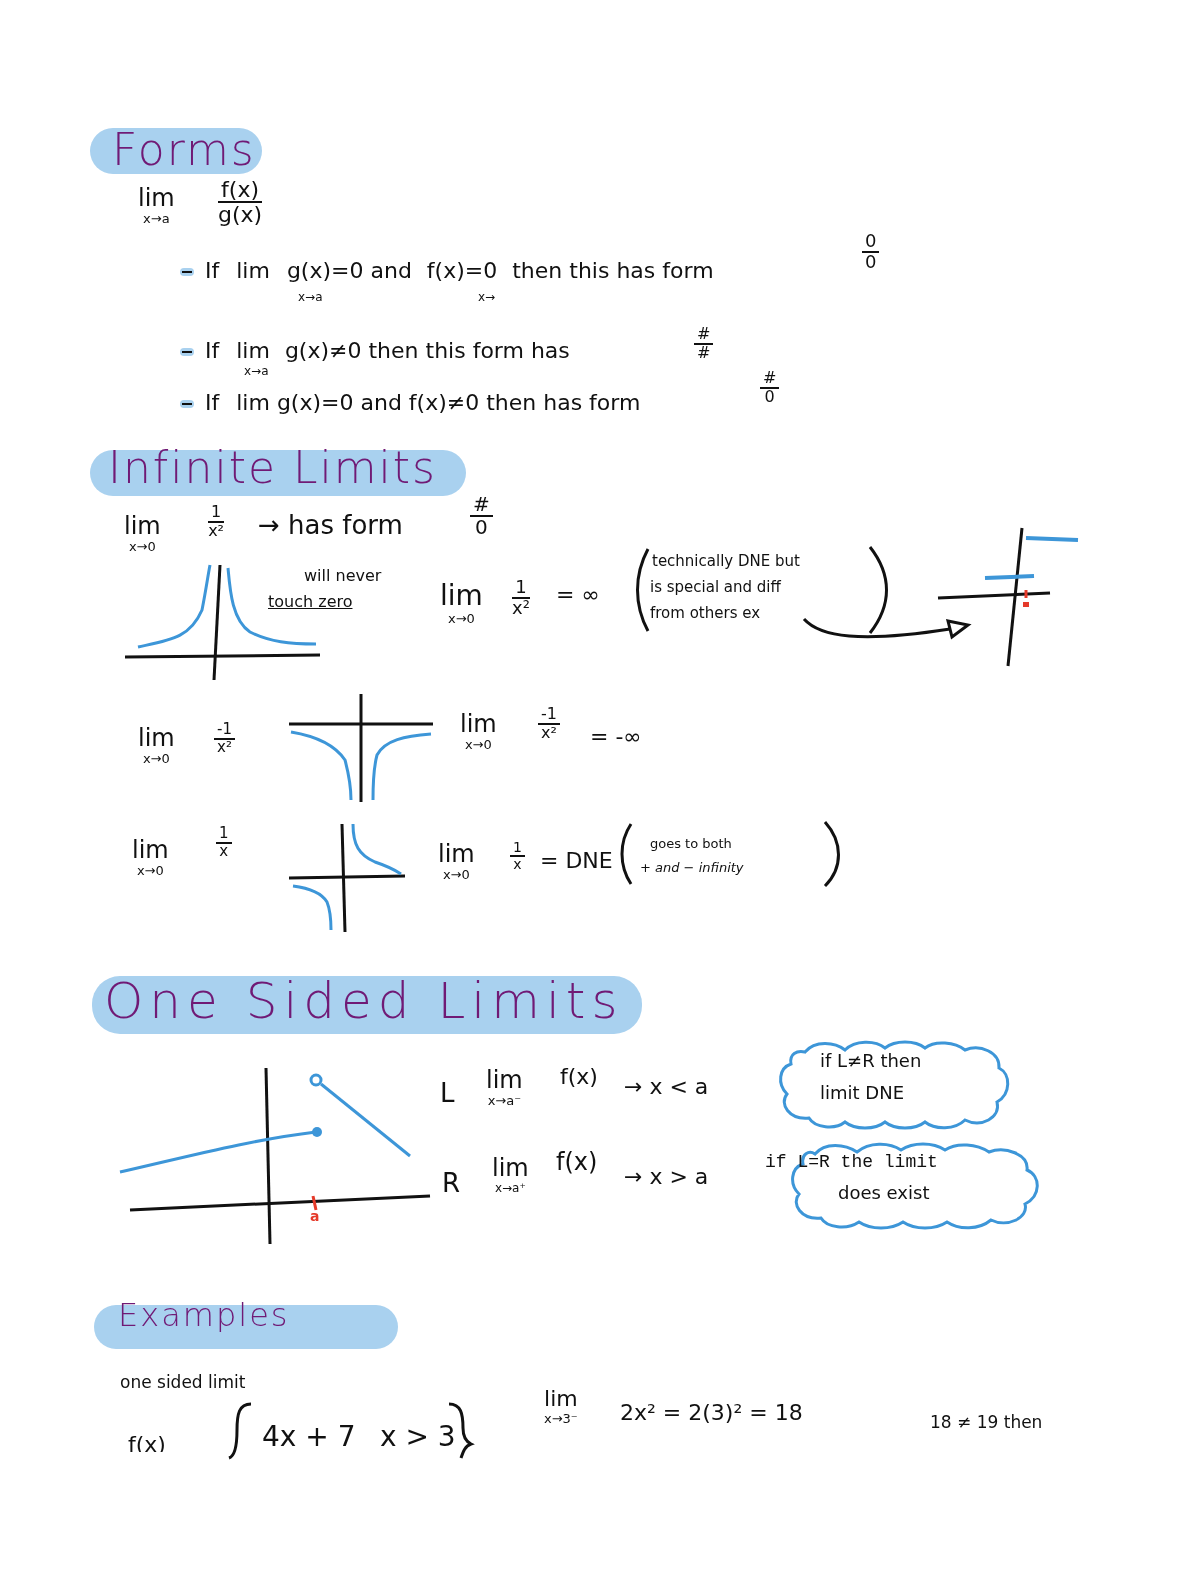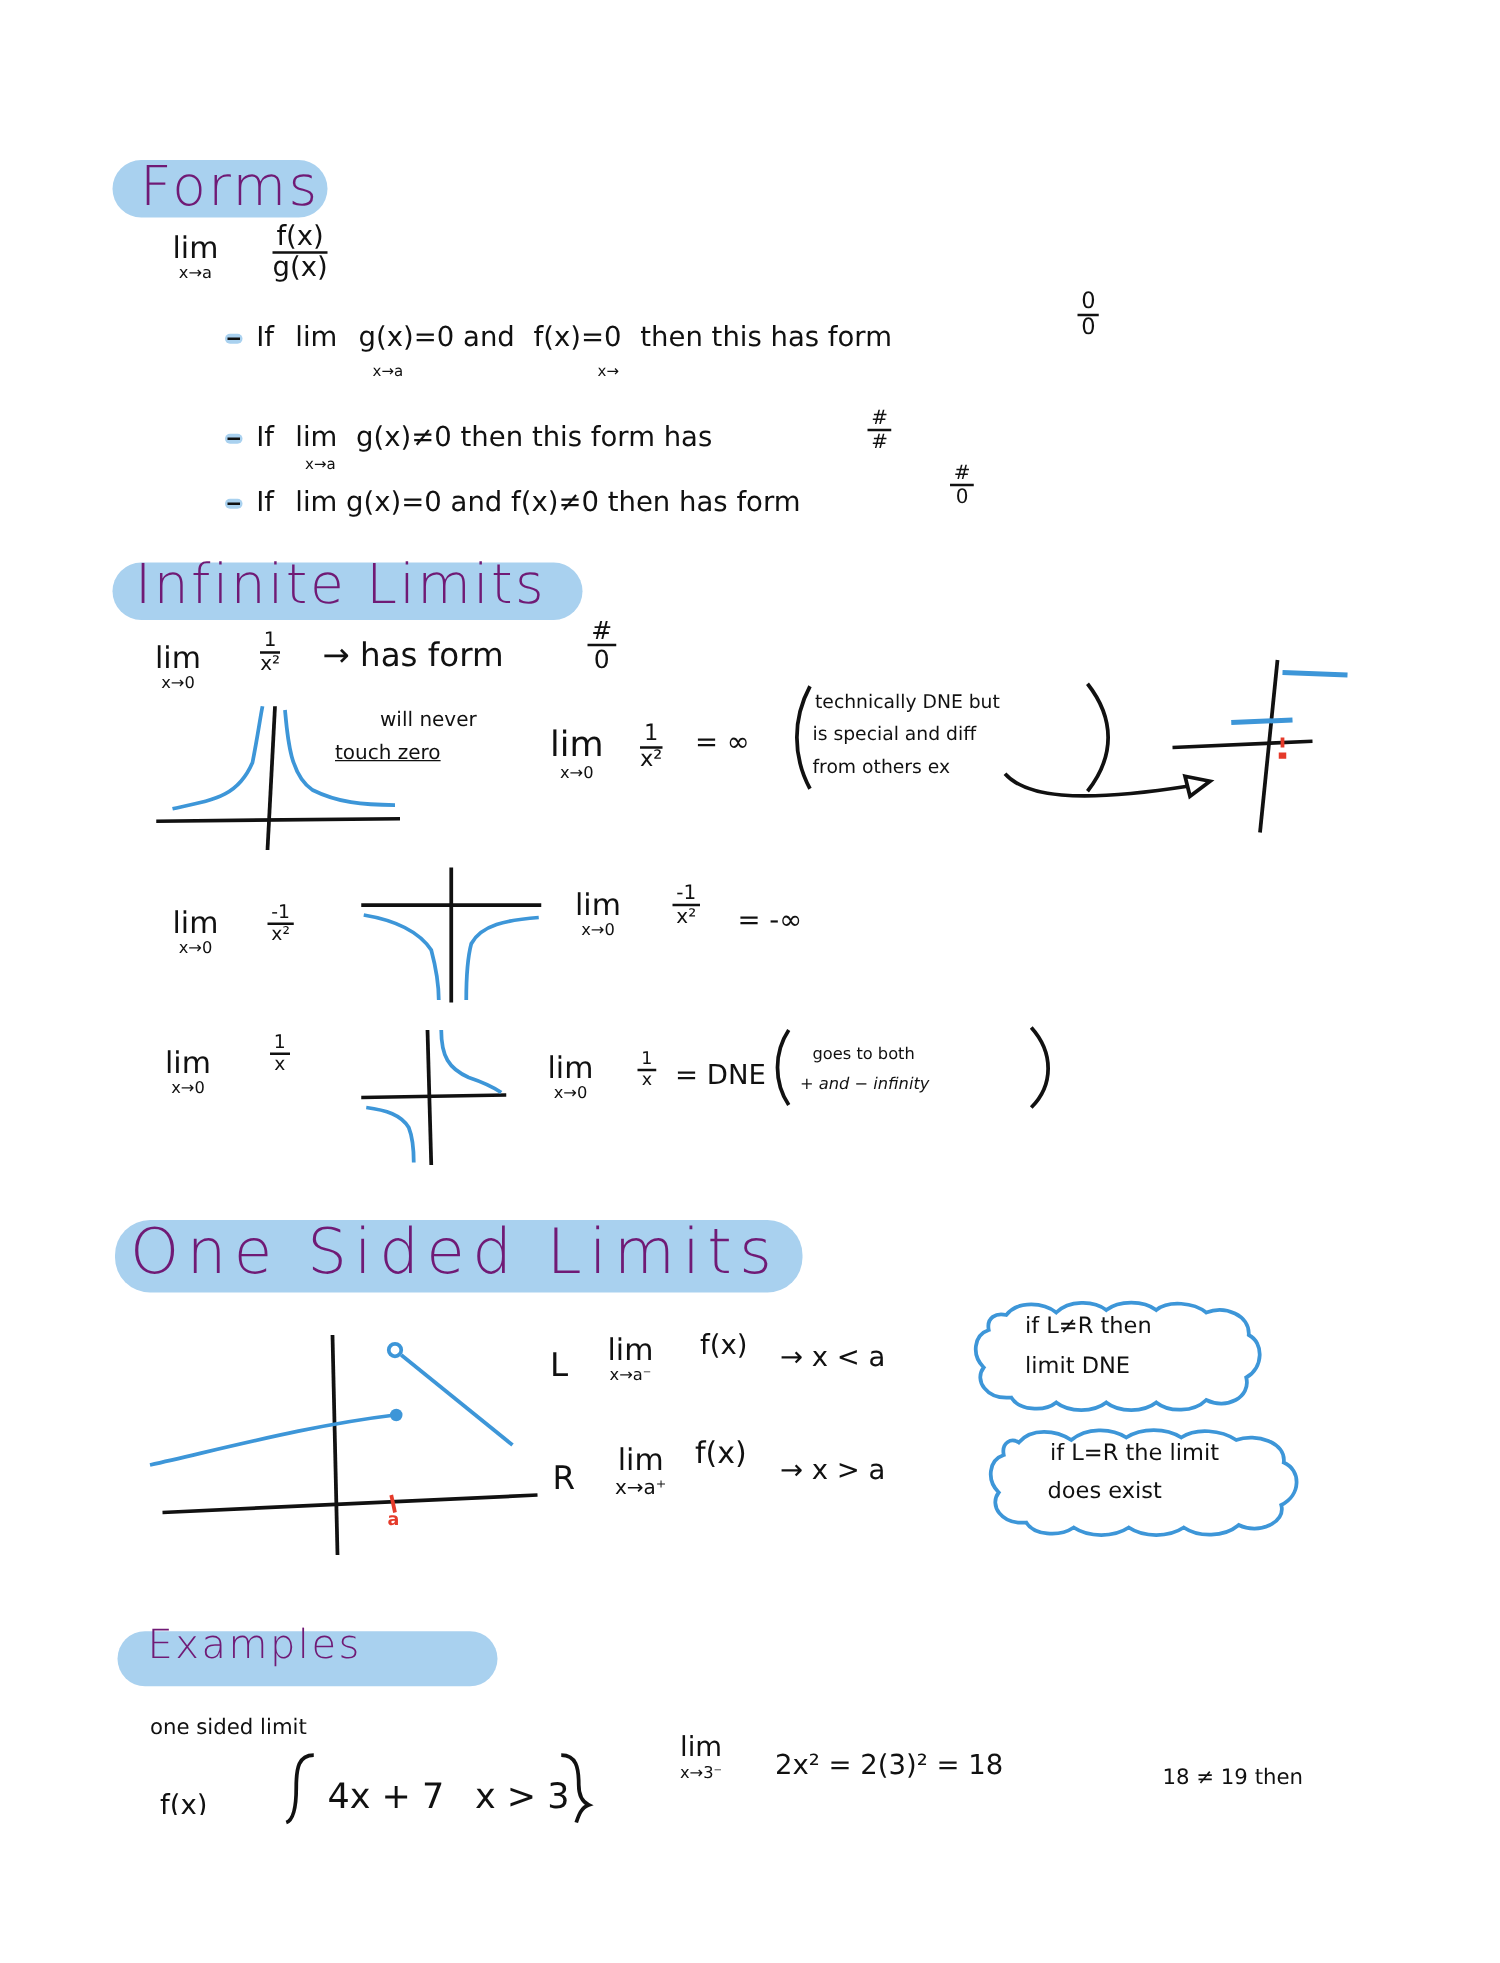--- a/index.html
+++ b/index.html
@@ -203,35 +203,35 @@
 <div class="lim" style="left:486px;top:1068px;">
   <span class="l">lim</span>
   <span class="s">x→a⁻</span>
 </div>
 <div class="note" style="left:560px;top:1064px;font-size:22px;">f(x)</div>
 <div class="note" style="left:624px;top:1074px;font-size:22px;">→ x &lt; a</div>
 
 <div class="note" style="left:442px;top:1168px;font-size:26px;">R</div>
 <div class="lim" style="left:492px;top:1156px;">
   <span class="l">lim</span>
-  <span class="s" style="font-size:16px;">x→a⁺</span>
+  <span class="s" style="font-size:12px;">x→a⁺</span>
 </div>
 <div class="note" style="left:556px;top:1148px;font-size:24px;">f(x)</div>
 <div class="note" style="left:624px;top:1164px;font-size:22px;">→ x &gt; a</div>
 
 <svg class="graph" style="left:775px;top:1038px;" width="240" height="95">
   <path d="M30 14 C40 2, 60 4, 70 12 C80 2, 100 2, 110 10 C120 2, 140 2, 150 10 C160 2, 180 4, 190 12 C205 6, 225 14, 224 30 C236 36, 236 56, 222 64 C226 80, 206 90, 190 82 C180 92, 160 92, 150 84 C140 92, 120 92, 110 84 C100 92, 80 92, 70 84 C60 92, 40 90, 34 80 C14 82, 4 66, 12 56 C2 46, 4 30, 16 26 C14 16, 22 12, 30 14 Z" stroke="#3d96d8" stroke-width="3" fill="none"></path>
 </svg>
 <div class="cloud-text" style="left:820px;top:1050px;">if L≠R then</div>
 <div class="cloud-text" style="left:820px;top:1082px;">limit DNE</div>
 
 <svg class="graph" style="left:785px;top:1140px;" width="260" height="90">
   <path d="M30 14 C40 2, 60 4, 72 12 C84 2, 104 2, 116 10 C128 2, 148 2, 160 10 C172 2, 192 4, 204 12 C220 6, 244 14, 242 30 C256 36, 256 56, 240 64 C244 78, 222 88, 206 80 C194 90, 174 90, 162 82 C150 90, 130 90, 118 82 C106 90, 86 90, 74 82 C62 90, 42 88, 36 78 C16 80, 6 64, 14 54 C4 44, 6 28, 18 24 C16 14, 24 10, 30 14 Z" stroke="#3d96d8" stroke-width="3" fill="none"></path>
 </svg>
-<div class="cloud-text" style="left:840px;top:1152px;">if L=R the limit</div>
+<div class="cloud-text" style="left:765px;top:1152px;font-family:Liberation Mono, monospace;">if L=R the limit</div>
 <div class="cloud-text" style="left:838px;top:1182px;">does exist</div>
 
 <div class="hl" style="left:94px;top:1305px;width:304px;height:44px;"></div>
 <div class="heading" style="left:118px;top:1296px;font-size:32px;">Examples</div>
 
 <div class="note" style="left:120px;top:1372px;font-size:17px;">one sided limit</div>
 
 <div class="note" style="left:128px;top:1432px;font-size:22px;height:20px;overflow:hidden;">f(x)</div>
 <svg class="graph" style="left:225px;top:1400px;" width="30" height="60">
   <path d="M26 4 C14 4, 12 14, 12 30 C12 46, 10 56, 4 58" stroke="#111" stroke-width="3" fill="none"></path>

